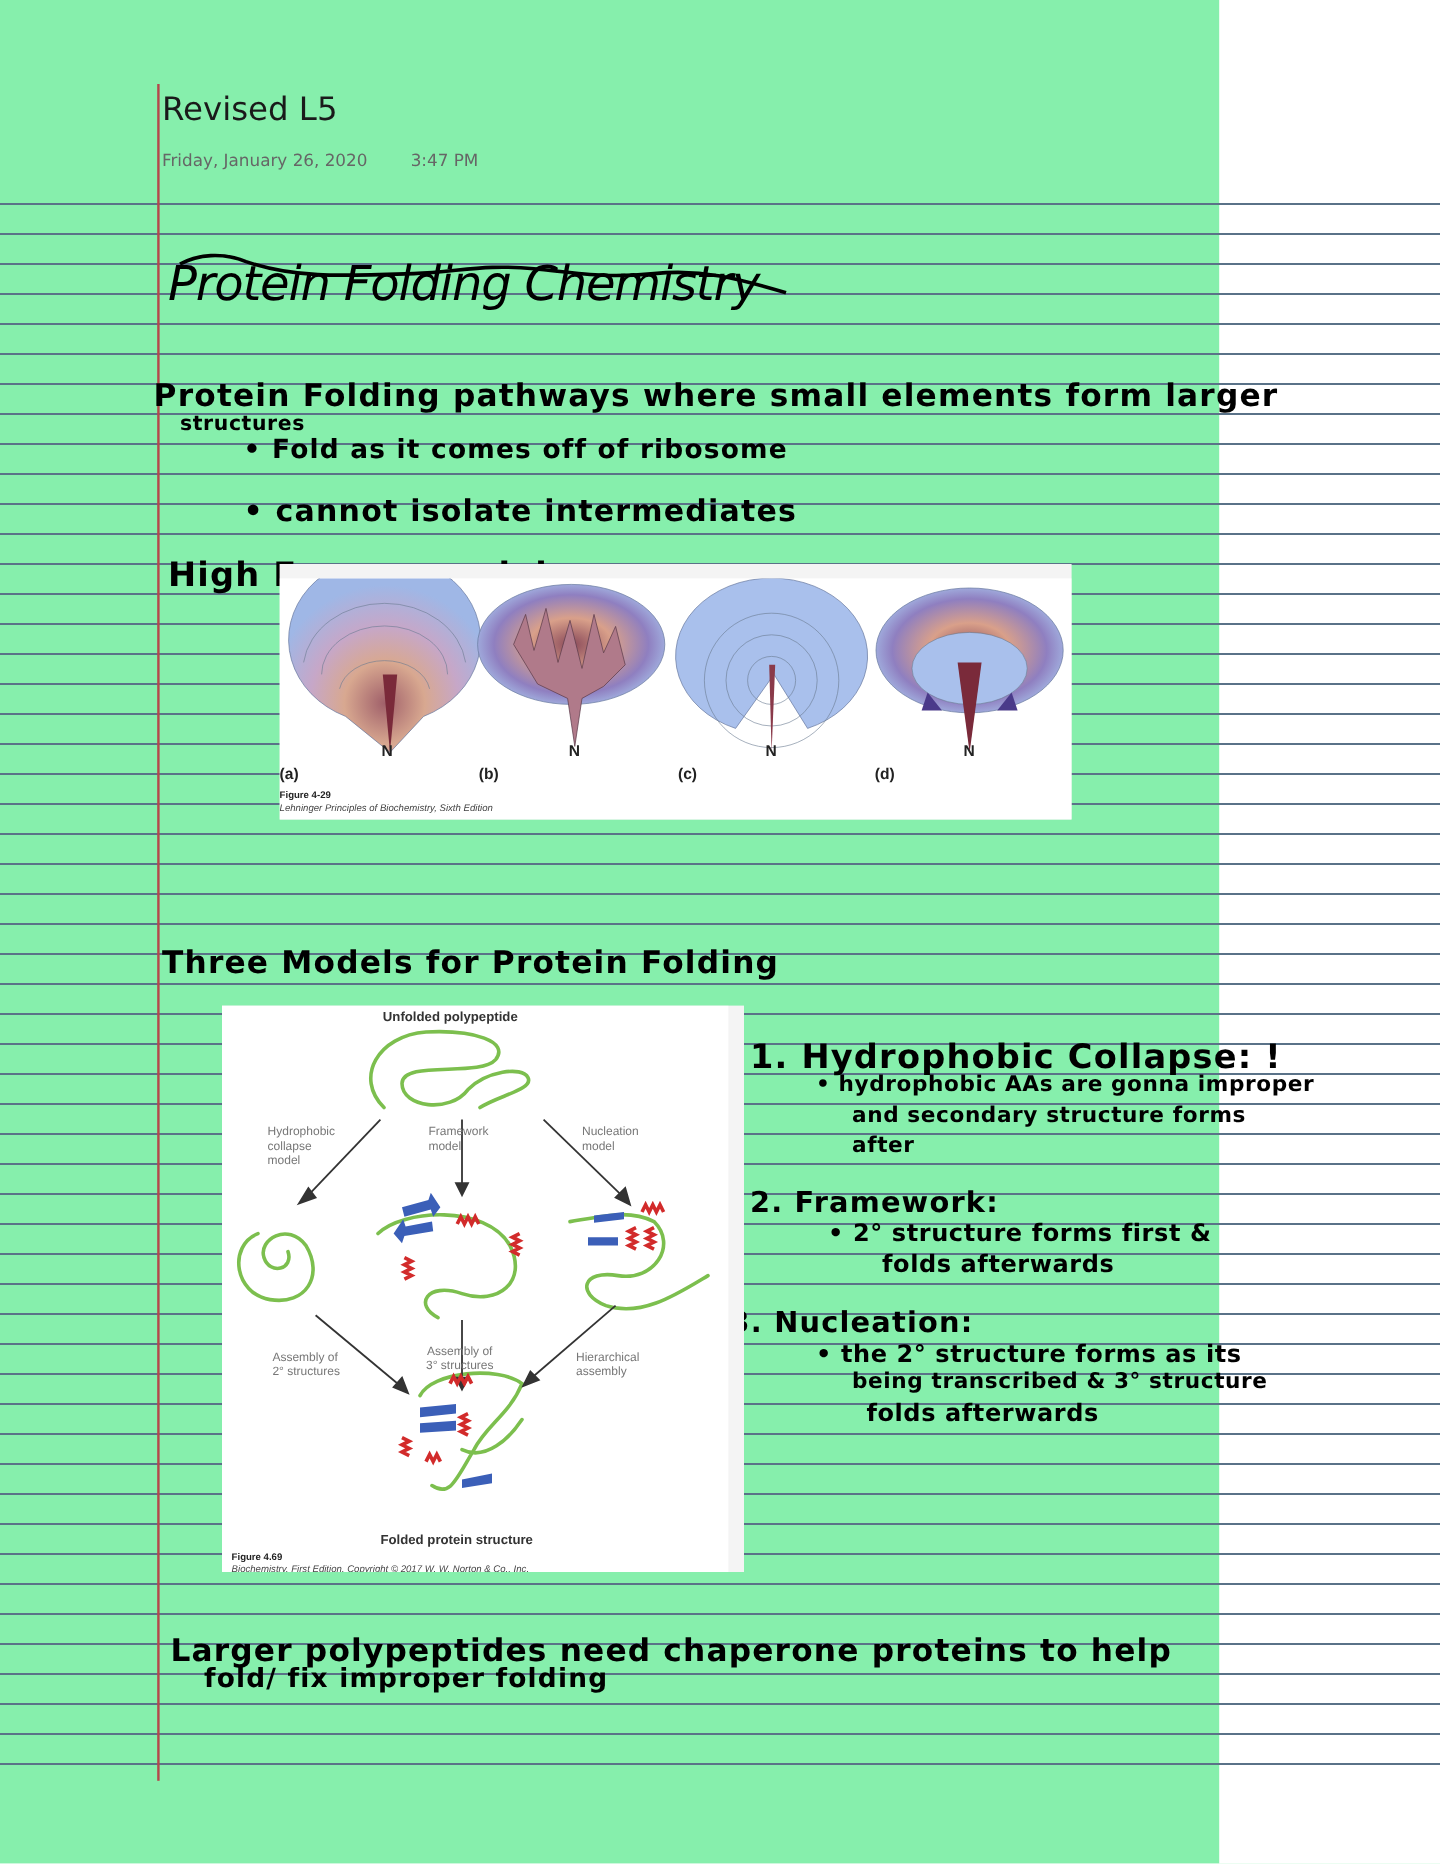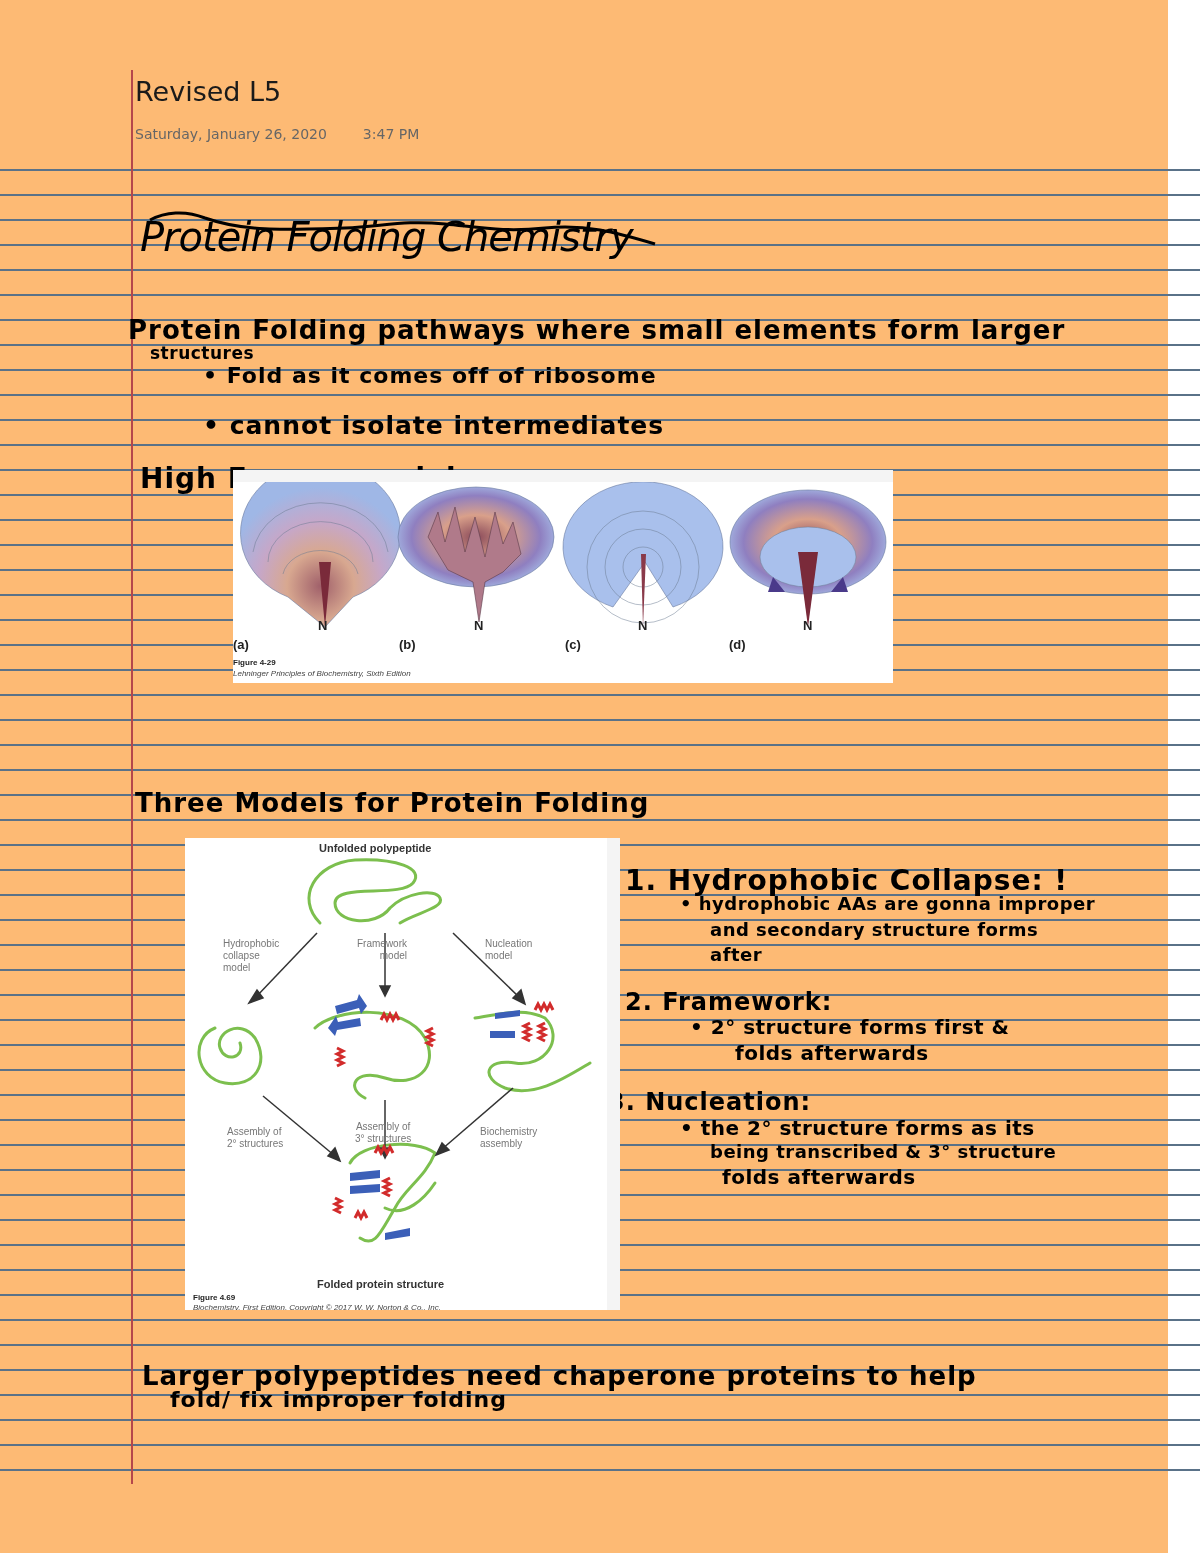--- a/index.html
+++ b/index.html
@@ -1,17 +1,17 @@
 <!DOCTYPE html>
 <html><head>
 <meta charset="utf-8">
 <style>
   html, body { margin: 0; padding: 0; background: #ffffff; }
   body { width: 1200px; height: 1553px; position: relative; overflow: hidden; font-family: "Liberation Sans", sans-serif; }
-  .page { position: absolute; left: 0; top: 0; width: 1168px; height: 1553px; background: #fdba74; }
+  .page { position: absolute; left: 0; top: 0; width: 1016px; height: 1553px; background: #86efac; }
   .rules {
     position: absolute; left: 0; top: 169px; width: 1200px; height: 1316px;
     background-image: repeating-linear-gradient(to bottom, #5a7288 0px, #5a7288 2px, transparent 2px, transparent 25px);
   }
   .margin-line { position: absolute; left: 131px; top: 70px; width: 2px; height: 1414px; background: #b5474b; z-index: 3; }
   .title { position: absolute; left: 135px; top: 76px; font-family: "DejaVu Sans", sans-serif; font-size: 27px; color: #1a1a1a; letter-spacing: 0px; z-index: 4; }
   .meta { position: absolute; left: 135px; top: 126px; font-family: "DejaVu Sans", sans-serif; font-size: 14px; color: #666; z-index: 4; }
   .meta .time { margin-left: 36px; }
   .hw { position: absolute; font-family: "DejaVu Sans", sans-serif; color: #000; white-space: nowrap; z-index: 4; line-height: 1; margin-top: 45px; }
   .hw.big { font-size: 38px; font-style: italic; font-weight: normal; }
@@ -30,21 +30,21 @@
 </style>
 </head>
 <body>
 
 <div class="page">
   <div class="rules"></div>
   <div class="margin-line"></div>
 
   <div class="title">Revised L5</div>
   <div class="meta">
-    <span>Saturday, January 26, 2020</span><span class="time">3:47 PM</span>
+    <span>Friday, January 26, 2020</span><span class="time">3:47 PM</span>
   </div>
 
   <div class="hw big" style="left:140px; top:172px; font-size:40px; letter-spacing:-1px;">Protein Folding Chemistry</div>
   <svg class="underline-squiggle" width="520" height="40">
     <path d="M5,10 C20,2 40,0 60,8 C100,22 140,20 200,18 C240,16 260,10 300,14 C340,18 360,22 400,18 C440,14 470,22 510,34" fill="none" stroke="#000" stroke-width="3"></path>
   </svg>
 
   <div class="hw h" style="left:128px; top:272px; font-size:26px;">Protein Folding pathways where small elements form larger</div>
   <div class="hw s" style="left:150px; top:300px; font-size:17px;">structures</div>
   <div class="hw n" style="left:203px; top:320px;">• Fold as it comes off of ribosome</div>
@@ -156,29 +156,29 @@
         <path d="M360,185 l-6,3 l6,3 l-6,3 l6,3 l-6,3 l6,3"></path>
         <path d="M190,315 l3,-6 l3,6 l3,-6 l3,6 l3,-6 l3,6"></path>
         <path d="M205,340 l-6,3 l6,3 l-6,3 l6,3 l-6,3 l6,3"></path>
         <path d="M150,360 l6,3 l-6,3 l6,3 l-6,3 l6,3"></path>
         <path d="M170,380 l3,-6 l3,6 l3,-6 l3,6"></path>
       </g>
     </svg>
     <div class="fig-text" style="left:38px; top:100px; white-space:pre;">Hydrophobic
 collapse
 model</div>
-    <div class="fig-text" style="left:172px; top:100px; white-space:pre; text-align:right;">Framework
+    <div class="fig-text" style="left:172px; top:100px; white-space:pre; text-align:left;">Framework
 model</div>
     <div class="fig-text" style="left:300px; top:100px; white-space:pre;">Nucleation
 model</div>
     <div class="fig-text" style="left:42px; top:288px; white-space:pre;">Assembly of
 2° structures</div>
     <div class="fig-text" style="left:170px; top:283px; white-space:pre; text-align:center;">Assembly of
 3° structures</div>
-    <div class="fig-text" style="left:295px; top:288px; white-space:pre;">Biochemistry
+    <div class="fig-text" style="left:295px; top:288px; white-space:pre;">Hierarchical
 assembly</div>
     <div class="fig-text dark" style="left:132px; top:440px;">Folded protein structure</div>
     <div class="cap-small b" style="left:8px; top:455px;">Figure 4.69</div>
     <div class="cap-small i" style="left:8px; top:465px;">Biochemistry, First Edition, Copyright © 2017 W. W. Norton &amp; Co., Inc.</div>
   </div>
 
   <div class="hw n" style="left:625px; top:822px; font-size:28px;">1. Hydrophobic Collapse: !</div>
   <div class="hw s" style="left:680px; top:850px;">• hydrophobic AAs are gonna improper</div>
   <div class="hw s" style="left:710px; top:876px;">and secondary structure forms</div>
   <div class="hw s" style="left:710px; top:901px;">after</div>

